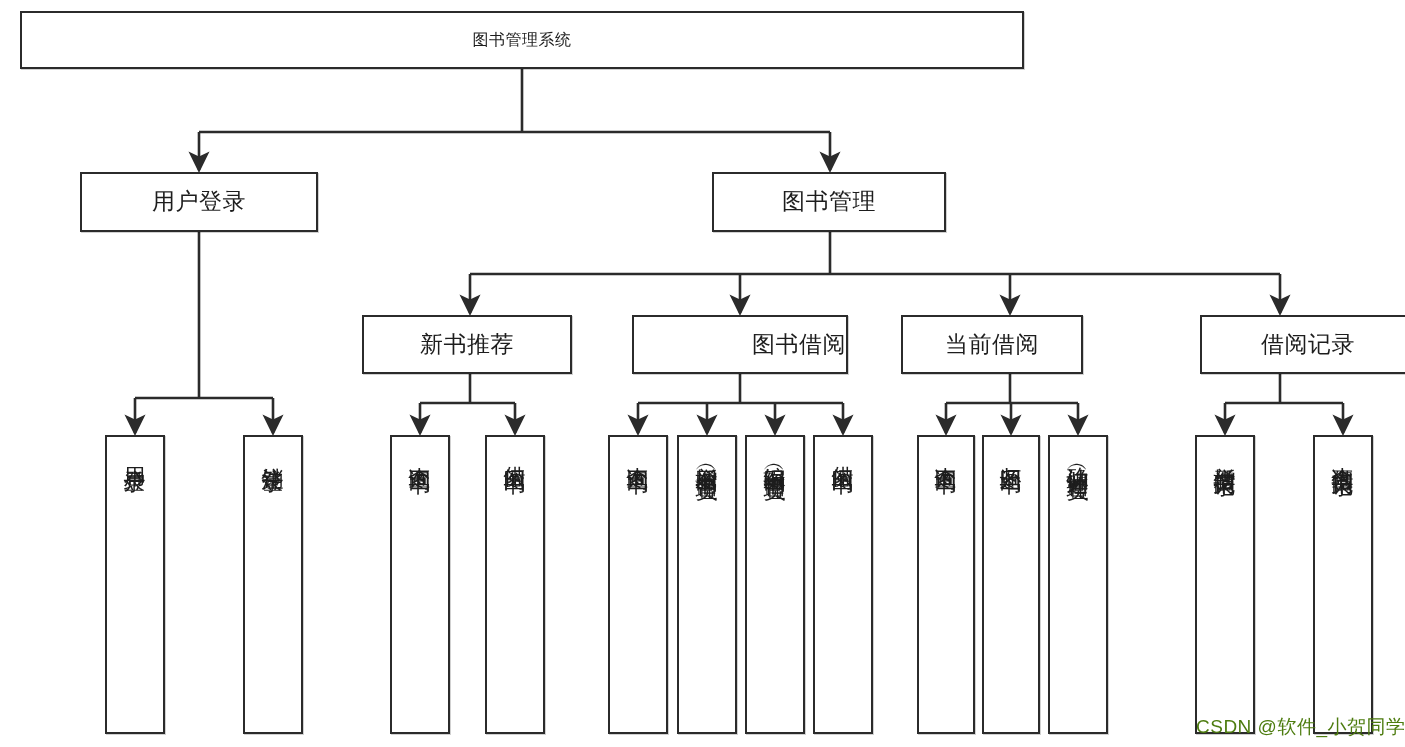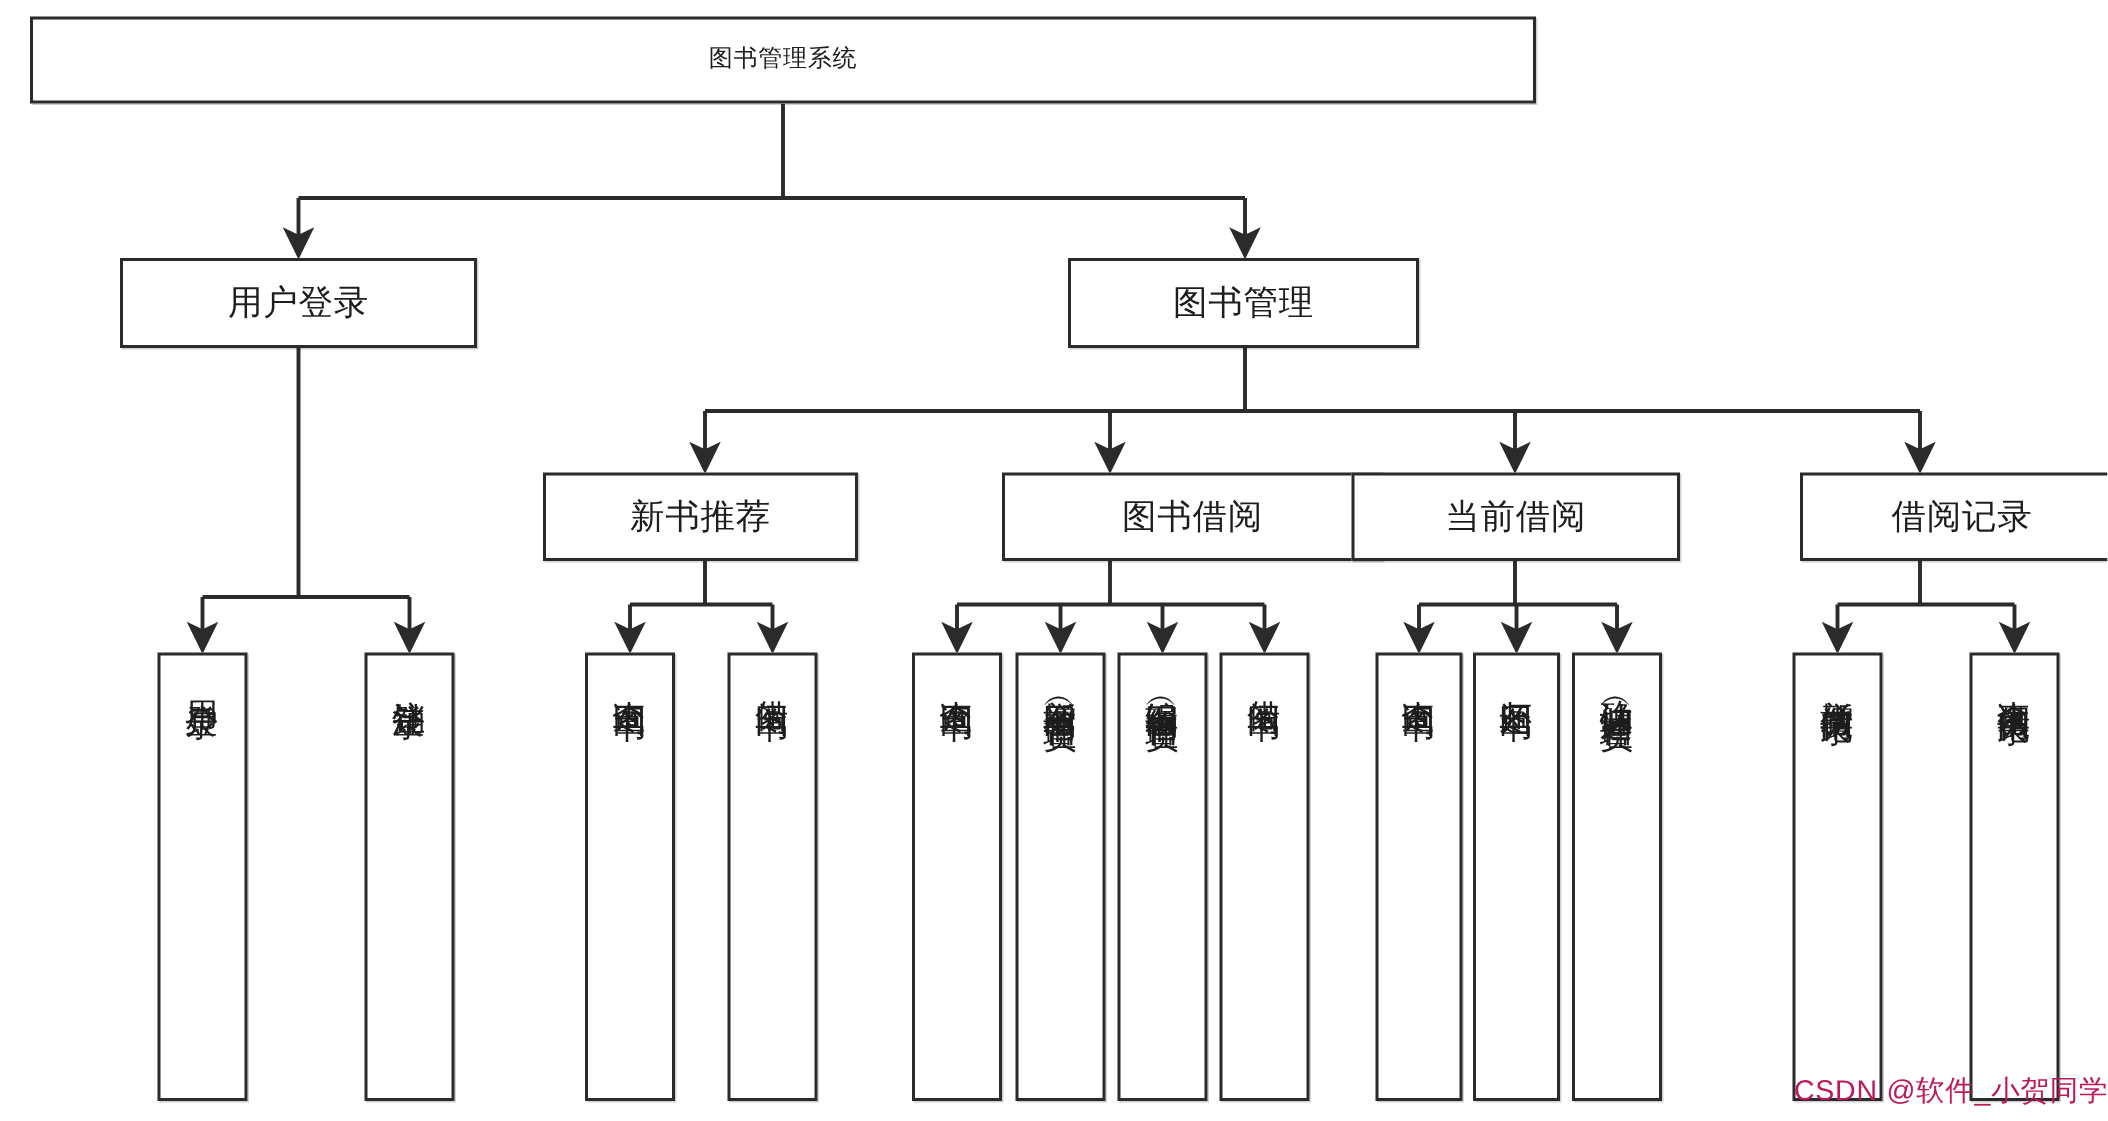--- a/index.html
+++ b/index.html
@@ -55,21 +55,21 @@
   .node.vert .label {
     writing-mode: vertical-rl;
     text-orientation: upright;
     font-size: 22px;
     line-height: 1.05;
     letter-spacing: 2px;
     white-space: nowrap;
   }
   .watermark {
     position: absolute;
-    color: #be185d;
+    color: #4d7c0f;
     font-size: 19px;
     letter-spacing: 0.5px;
     white-space: nowrap;
     user-select: none;
   }
 </style>
 </head>
 <body>
 
 <div id="canvas">
@@ -131,24 +131,24 @@
   <div class="node horiz" id="node-l1-0" style="left: 80px; top: 172px; width: 238px; height: 60px;">
     <span class="label">用户登录</span>
   </div>
   <div class="node horiz" id="node-l1-1" style="left: 712px; top: 172px; width: 234px; height: 60px;">
     <span class="label">图书管理</span>
   </div>
 
   <div class="node horiz" id="node-l2-0" style="left: 362px; top: 315px; width: 210px; height: 59px;">
     <span class="label">新书推荐</span>
   </div>
-  <div class="node horiz" id="node-l2-1" style="left: 668px; top: 315px; width: 254px; height: 59px;">
+  <div class="node horiz" id="node-l2-1" style="left: 632px; top: 315px; width: 216px; height: 59px; justify-content: flex-end;">
     <span class="label">图书借阅</span>
   </div>
-  <div class="node horiz" id="node-l2-2" style="left: 901px; top: 315px; width: 219px; height: 59px;">
+  <div class="node horiz" id="node-l2-2" style="left: 901px; top: 315px; width: 182px; height: 59px;">
     <span class="label">当前借阅</span>
   </div>
   <div class="node horiz" id="node-l2-3" style="left: 1172px; top: 315px; width: 216px; height: 59px; margin-left: 28px;">
     <span class="label">借阅记录</span>
   </div>
 
   <div class="node vert" id="node-lf-0" style="left: 105px; top: 435px; width: 60px; height: 299px;">
     <span class="label">用户登录</span>
   </div>
   <div class="node vert" id="node-lf-1" style="left: 243px; top: 435px; width: 60px; height: 299px;">

